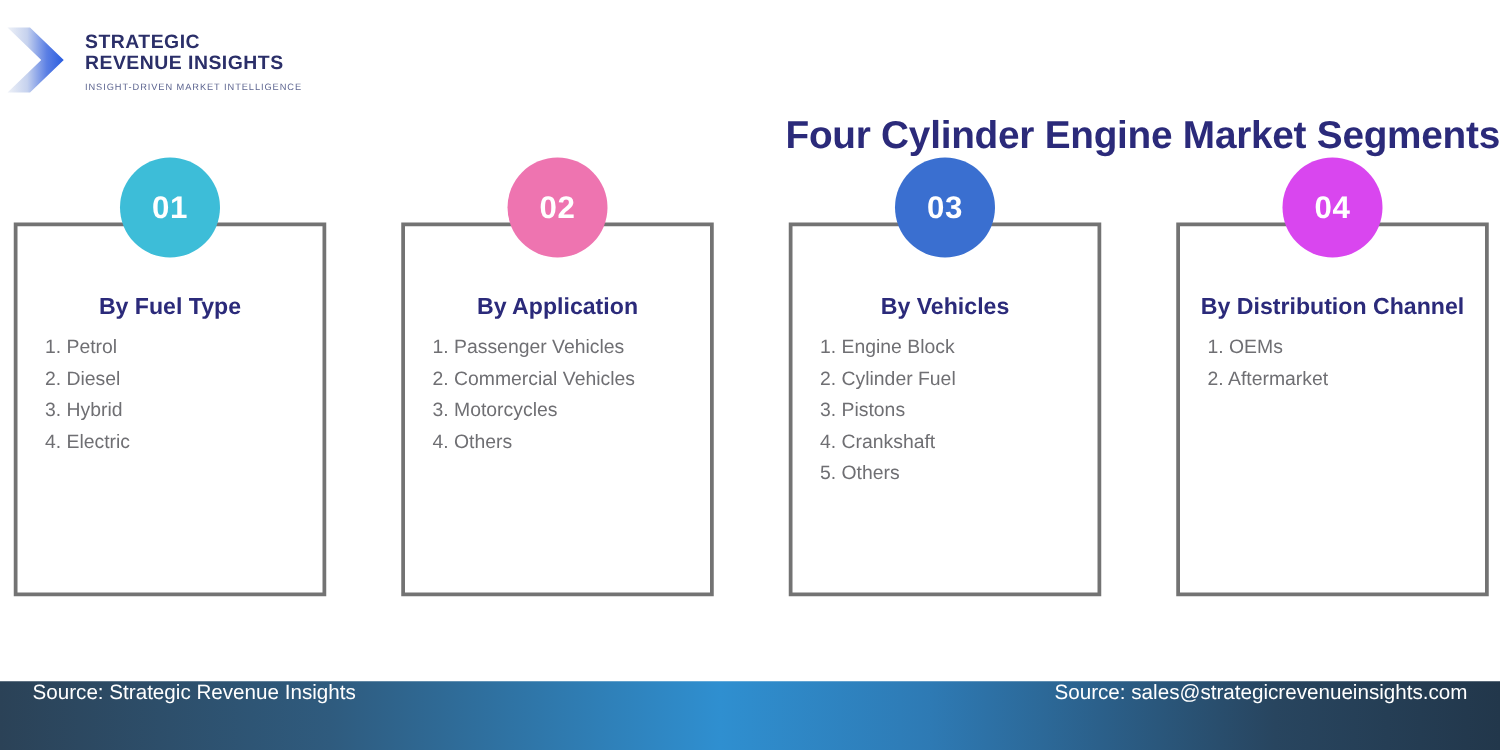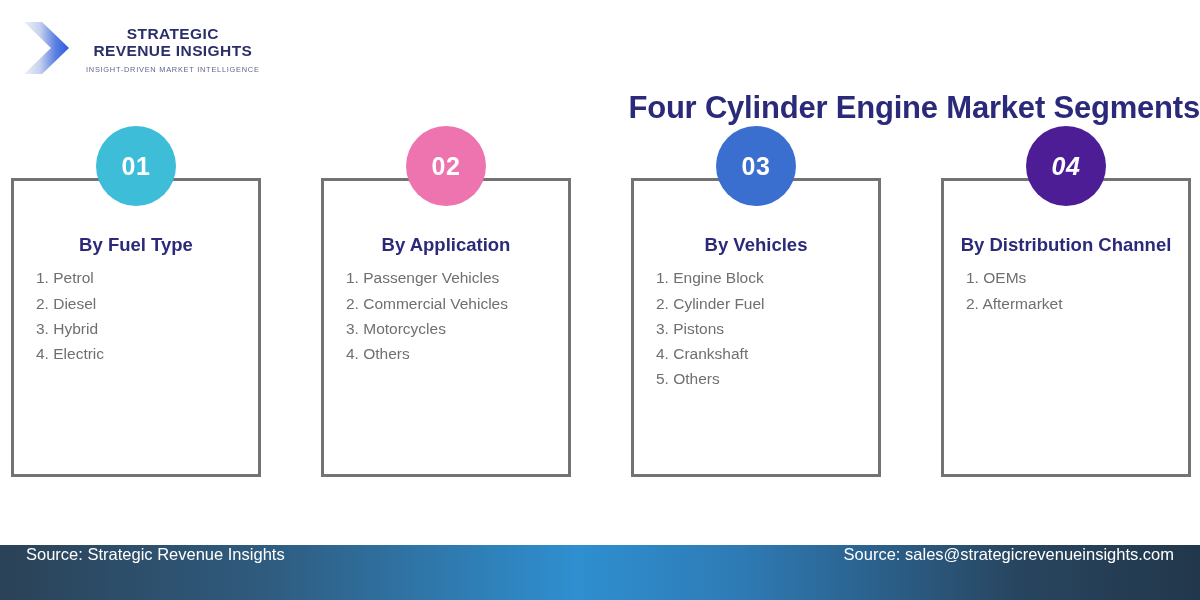--- a/index.html
+++ b/index.html
@@ -11,26 +11,25 @@
     height: 600px;
     background: #ffffff;
     font-family: "Liberation Sans", sans-serif;
     overflow: hidden;
     position: relative;
   }
 
   
   #brand-logo {
     position: absolute;
-    left: 22px;
+    left: 4px;
     top: 18px;
     display: flex;
     align-items: flex-start;
     gap: 8px;
-    text-align: center;
   }
   #brand-logo .chevron-wrap {
     width: 56px;
     height: 60px;
     flex: 0 0 auto;
   }
   #brand-logo .logo-text {
     padding-top: 8px;
   }
   .logo-line {
@@ -201,21 +200,21 @@
     <ul class="card-list">
       <li><span class="li-num">1. </span><span>Engine Block</span></li>
       <li><span class="li-num">2. </span><span>Cylinder Fuel</span></li>
       <li><span class="li-num">3. </span><span>Pistons</span></li>
       <li><span class="li-num">4. </span><span>Crankshaft</span></li>
       <li><span class="li-num">5. </span><span>Others</span></li>
     </ul>
   </div>
 
   <div class="segment-card">
-    <div class="card-badge" style="background: #4c1d95; font-style: italic;">04</div>
+    <div class="card-badge" style="background: #d946ef;">04</div>
     <div class="card-heading">By Distribution Channel</div>
     <ul class="card-list">
       <li><span class="li-num">1. </span><span>OEMs</span></li>
       <li><span class="li-num">2. </span><span>Aftermarket</span></li>
     </ul>
   </div>
 
 </div>
 
 <div id="footer-bar">

